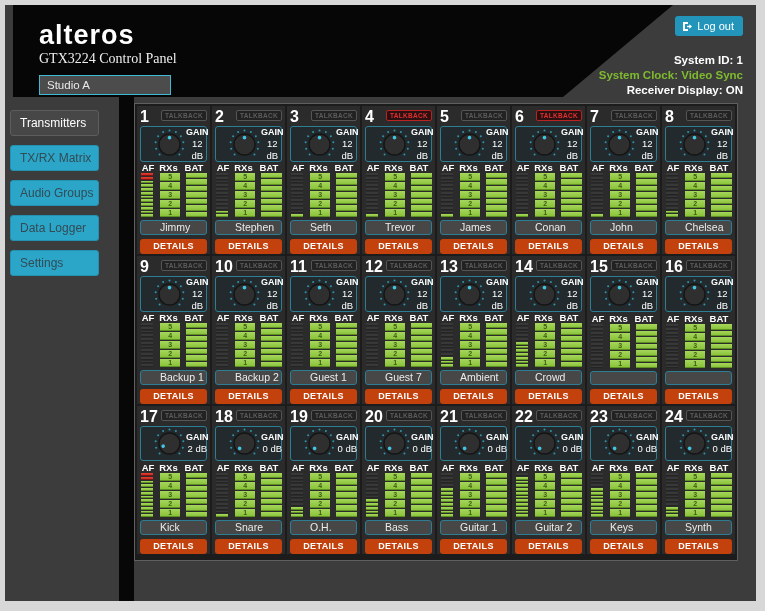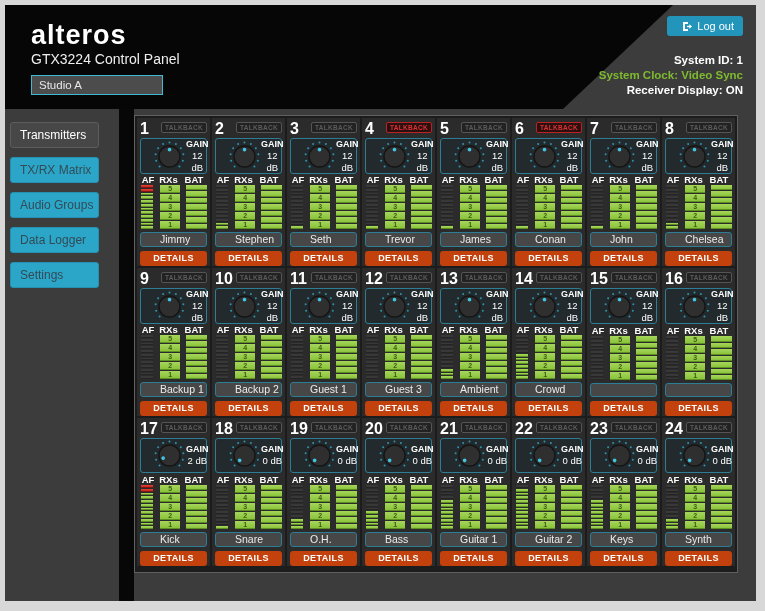--- a/index.html
+++ b/index.html
@@ -1,30 +1,30 @@
 <!DOCTYPE html>
 <html><head>
 <meta charset="utf-8">
 <style>
   * { margin:0; padding:0; box-sizing:border-box; }
   html,body { width:765px; height:611px; overflow:hidden; font-family:"Liberation Sans", sans-serif; background:#d8d8d8; }
   .frame { width:765px; height:611px; padding:5px 9px 10px 5px; background:#d8d8d8; }
   .app { width:100%; height:100%; display:flex; flex-direction:column; background:#3c3c3c; }
 
   
-  .header { position:relative; height:104px; background:#060606; flex:0 0 auto; overflow:hidden; }
+  .header { position:relative; height:92px; background:#060606; flex:0 0 auto; overflow:hidden;margin-left:8px; }
   .header-wedge { position:absolute; top:0; right:0; bottom:0; width:193px; background:#3c3c3c;
                   clip-path:polygon(57% 0, 100% 0, 100% 100%, 0 100%); }
   .brand { position:absolute; left:26px; top:16px; }
   .logo { color:#fff; font-size:27px; font-weight:bold; letter-spacing:1px; line-height:28px; }
-  .app-title { color:#eee; font-size:14px; margin-top:2px; }
+  .app-title { color:#eee; font-size:14px; margin-top:2px;font-family:Liberation Serif, serif; }
   .studio-box { margin-top:8px; width:132px; height:20px; background:#4c4c4c; border:1px solid #3fb9d4;
                 color:#e8e8e8; font-size:11.5px; line-height:18px; padding-left:7px; }
   .logout-btn { position:absolute; right:13px; top:11px; background:#2395bb; color:#fff; font-size:11px;
-                padding:4px 9px 4px 15px; border-radius:3px; display:flex; align-items:center; gap:4px; cursor:pointer; }
+                padding:4px 9px 4px 7px; border-radius:3px; display:flex; align-items:center; gap:4px; cursor:pointer; }
   .sysinfo { position:absolute; right:13px; top:48px; text-align:right; font-size:11.5px; font-weight:bold; line-height:15px; color:#fff; }
   .sysinfo .clock { color:#7fbb2e; }
 
   
   .body-row { flex:1; display:flex; min-height:0; }
   .sidebar { width:114px; background:#3c3c3c; padding-top:13px; flex:0 0 auto; }
   .nav-item { margin:0 20px 9px 5px; height:26px; border-radius:3px; font-size:12px; line-height:25px;
               padding-left:9px; background:#2ba6c9; border:1px solid #2391b1; color:#324b55; cursor:pointer; }
   .nav-item.active { background:#474747; border-color:#5d5d5d; color:#fff; }
   .black-gap { width:15px; background:#070707; flex:0 0 auto; }
@@ -944,21 +944,21 @@
       <div class="meter meter-bat">
                     <div class="seg on"></div>
                     <div class="seg on"></div>
                     <div class="seg on"></div>
                     <div class="seg on"></div>
                     <div class="seg on"></div>
                     <div class="seg on"></div>
                     <div class="seg on"></div>
                   </div>
     </div>
-    <div class="name-box">Guest 3</div>
+    <div class="name-box">Guest 7</div>
     <div class="details-btn">DETAILS</div>
   </div>
 
   <div class="strip">
     <div class="strip-head">
       <span class="ch-num">13</span>
       <span class="talkback">TALKBACK</span>
     </div>
     <div class="knob-box">
       <svg class="knob-svg" viewBox="0 0 36 36">

